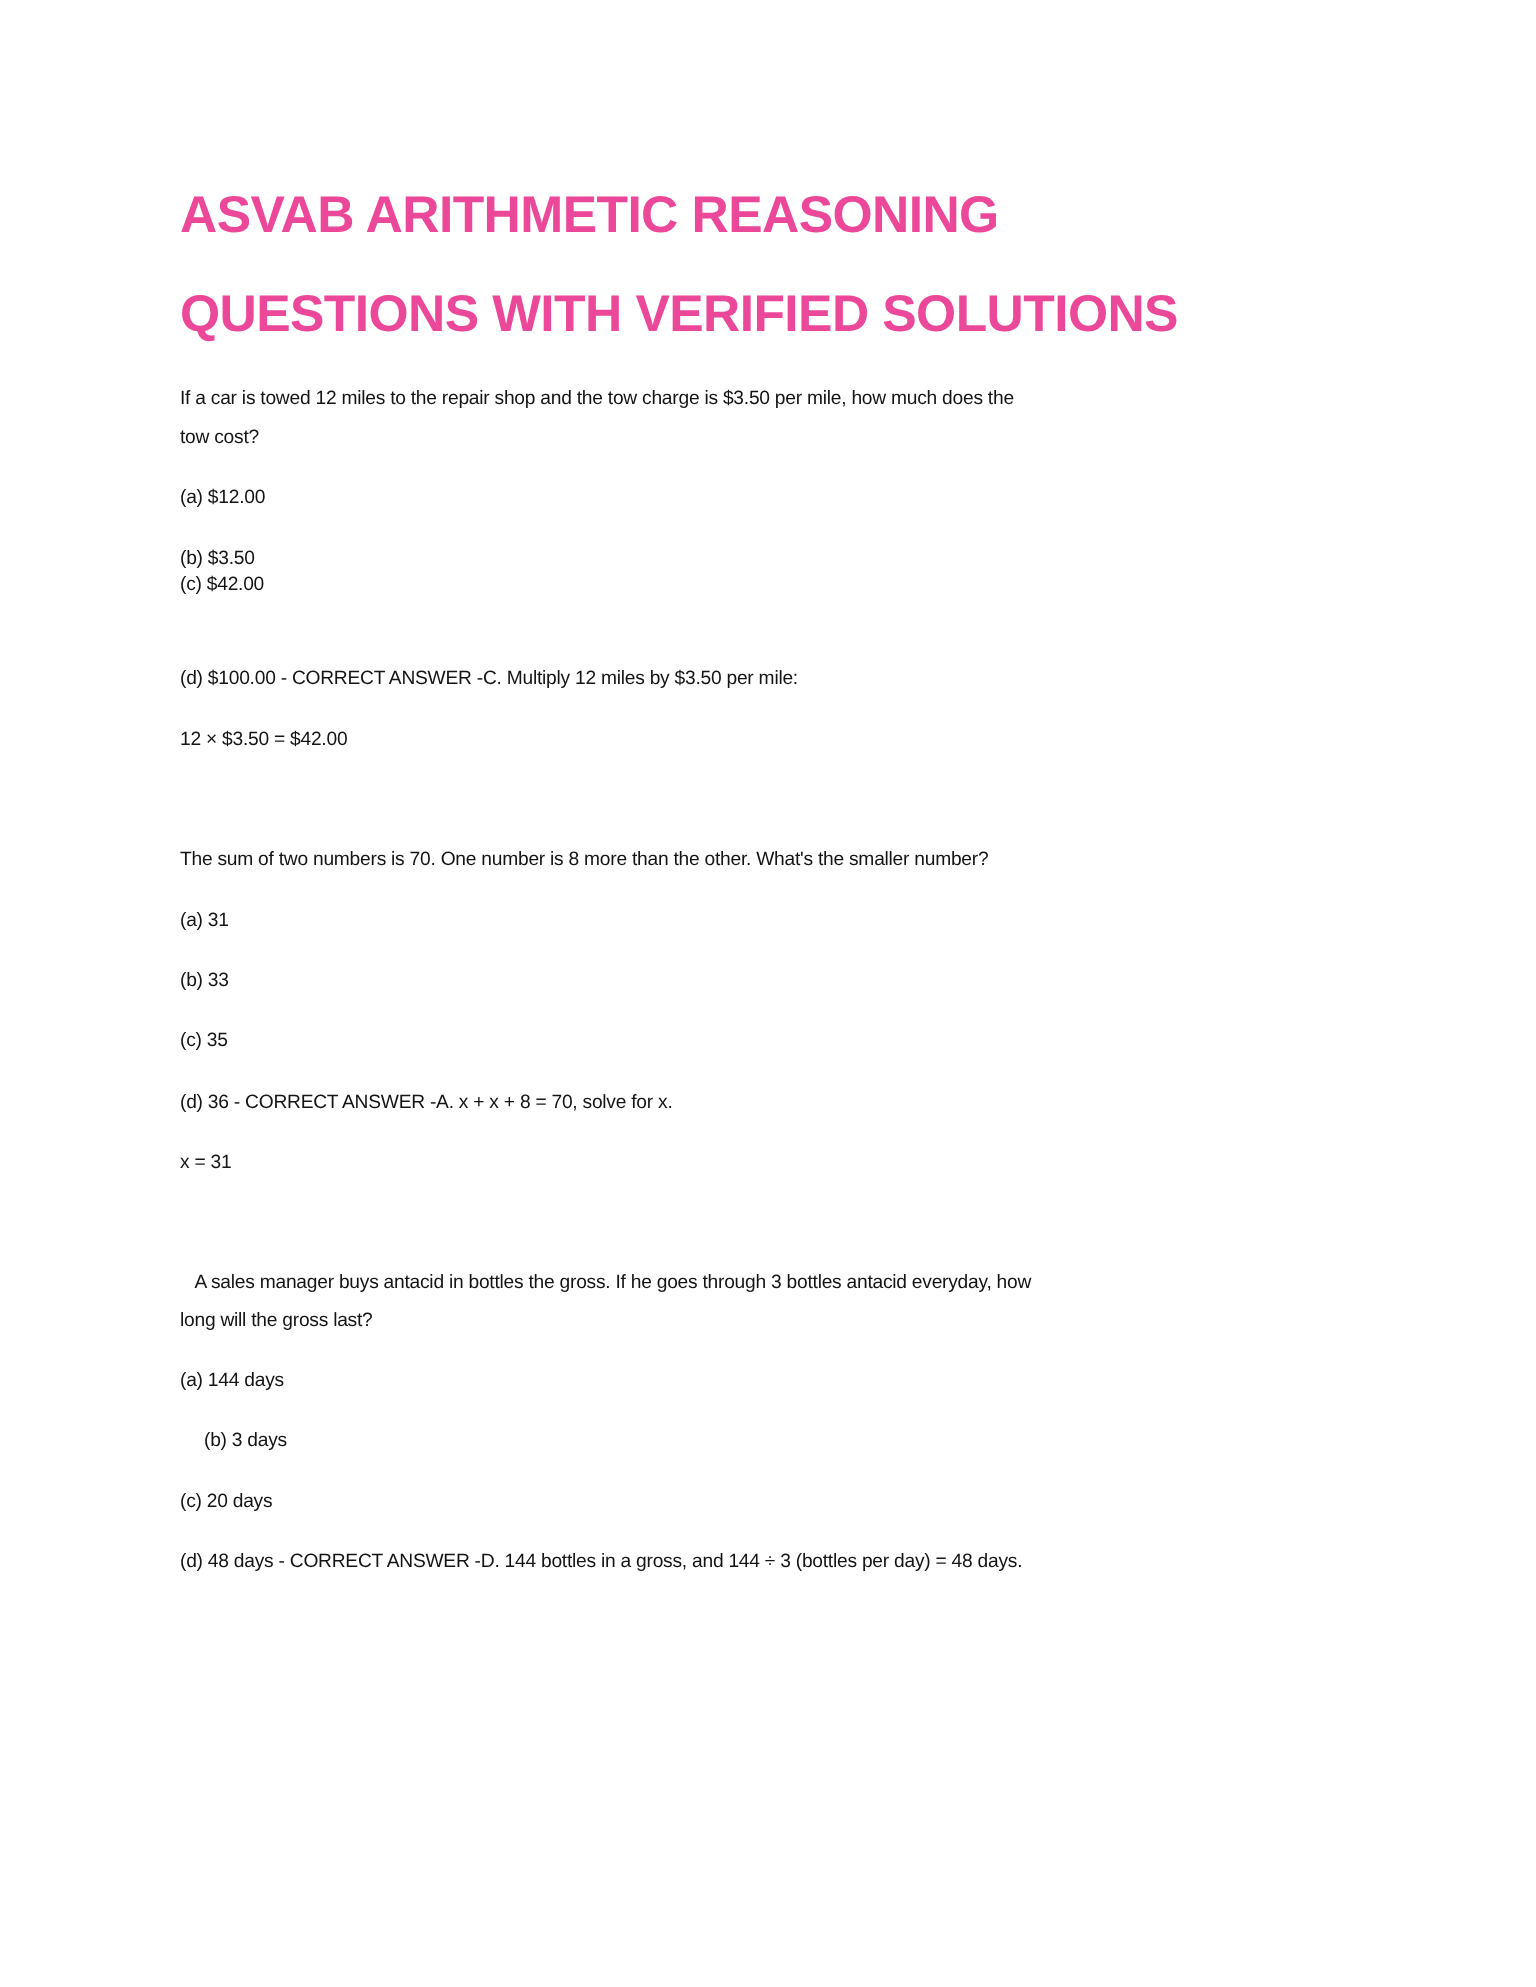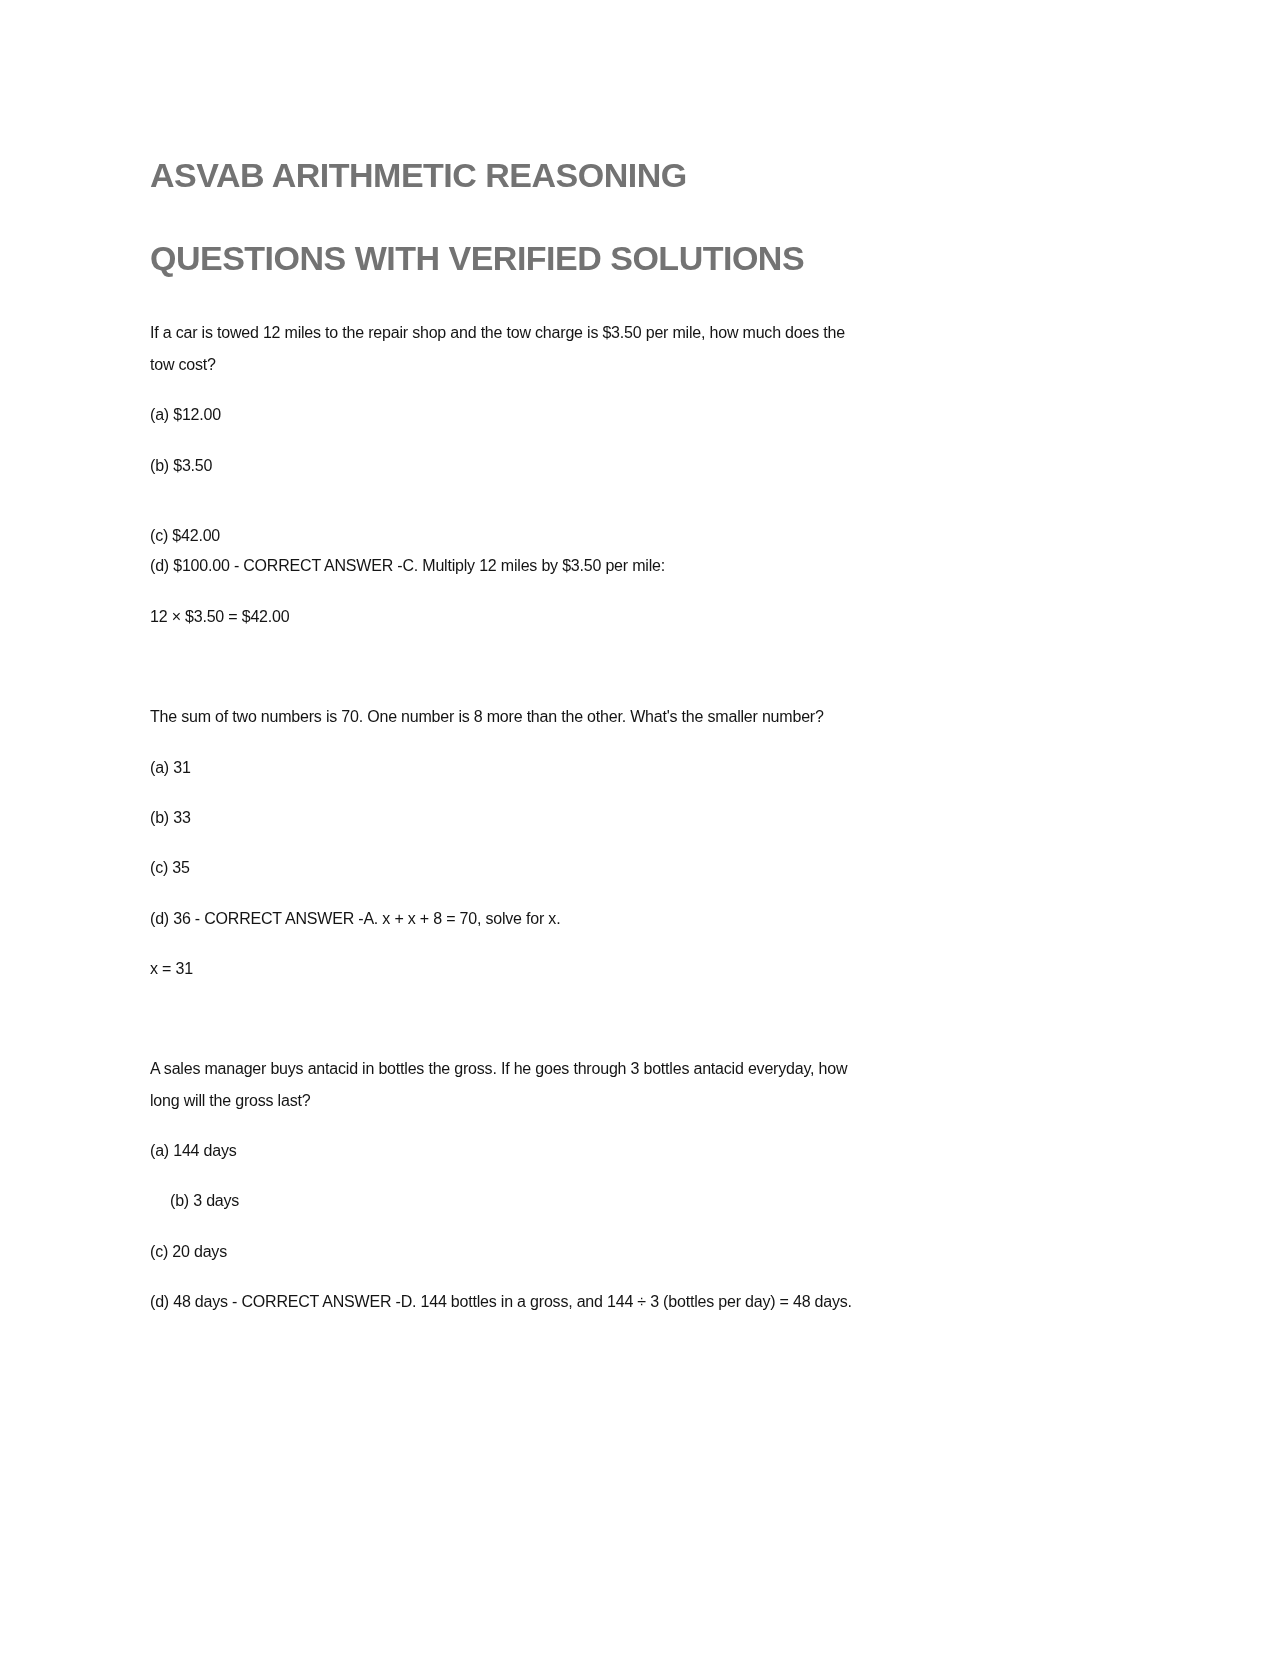--- a/index.html
+++ b/index.html
@@ -20,23 +20,23 @@
       left: 150px;
       top: 0;
       width: 980px;
     }
     .title {
       position: absolute;
       left: 0;
       margin: 0;
       font-family: "Liberation Sans", sans-serif;
       font-weight: bold;
-      font-size: 34px;
+      font-size: 43px;
       letter-spacing: -0.5px;
-      color: #737373;
+      color: #ec4899;
       white-space: nowrap;
       line-height: 1;
     }
     .line {
       position: absolute;
       left: 0;
       font-size: 16px;
       line-height: 1;
       white-space: nowrap;
       color: #141414;
@@ -48,35 +48,35 @@
 
 <div class="page">
   <h1 class="title" style="top:158px;">ASVAB ARITHMETIC REASONING</h1>
   <h1 class="title" style="top:241px;">QUESTIONS WITH VERIFIED SOLUTIONS</h1>
 
   <div>
     <div class="line" style="top:325px;">If a car is towed 12 miles to the repair shop and the tow charge is $3.50 per mile, how much does the</div>
     <div class="line" style="top:357px;text-align:right;">tow cost?</div>
     <div class="line" style="top:407px;">(a) $12.00</div>
     <div class="line" style="top:458px;">(b) $3.50</div>
-    <div class="line" style="top:528px;text-align:right;">(c) $42.00</div>
+    <div class="line" style="top:480px;text-align:right;">(c) $42.00</div>
     <div class="line" style="top:558px;">(d) $100.00 - CORRECT ANSWER -C. Multiply 12 miles by $3.50 per mile:</div>
     <div class="line" style="top:609px;">12 × $3.50 = $42.00</div>
   </div>
 
   <div>
     <div class="line" style="top:709px;">The sum of two numbers is 70. One number is 8 more than the other. What's the smaller number?</div>
     <div class="line" style="top:760px;">(a) 31</div>
     <div class="line" style="top:810px;">(b) 33</div>
     <div class="line" style="top:860px;">(c) 35</div>
     <div class="line" style="top:911px;">(d) 36 - CORRECT ANSWER -A. x + x + 8 = 70, solve for x.</div>
     <div class="line" style="top:961px;text-align:center;">x = 31</div>
   </div>
 
   <div>
-    <div class="line" style="top:1061px;">A sales manager buys antacid in bottles the gross. If he goes through 3 bottles antacid everyday, how</div>
+    <div class="line" style="top:1061px;margin-left:12px;">A sales manager buys antacid in bottles the gross. If he goes through 3 bottles antacid everyday, how</div>
     <div class="line" style="top:1093px;">long will the gross last?</div>
     <div class="line" style="top:1143px;">(a) 144 days</div>
     <div class="line" style="top:1193px;margin-left:20px;">(b) 3 days</div>
     <div class="line" style="top:1244px;">(c) 20 days</div>
     <div class="line" style="top:1294px;">(d) 48 days - CORRECT ANSWER -D. 144 bottles in a gross, and 144 ÷ 3 (bottles per day) = 48 days.</div>
   </div>
 </div>
 
 </body></html>

